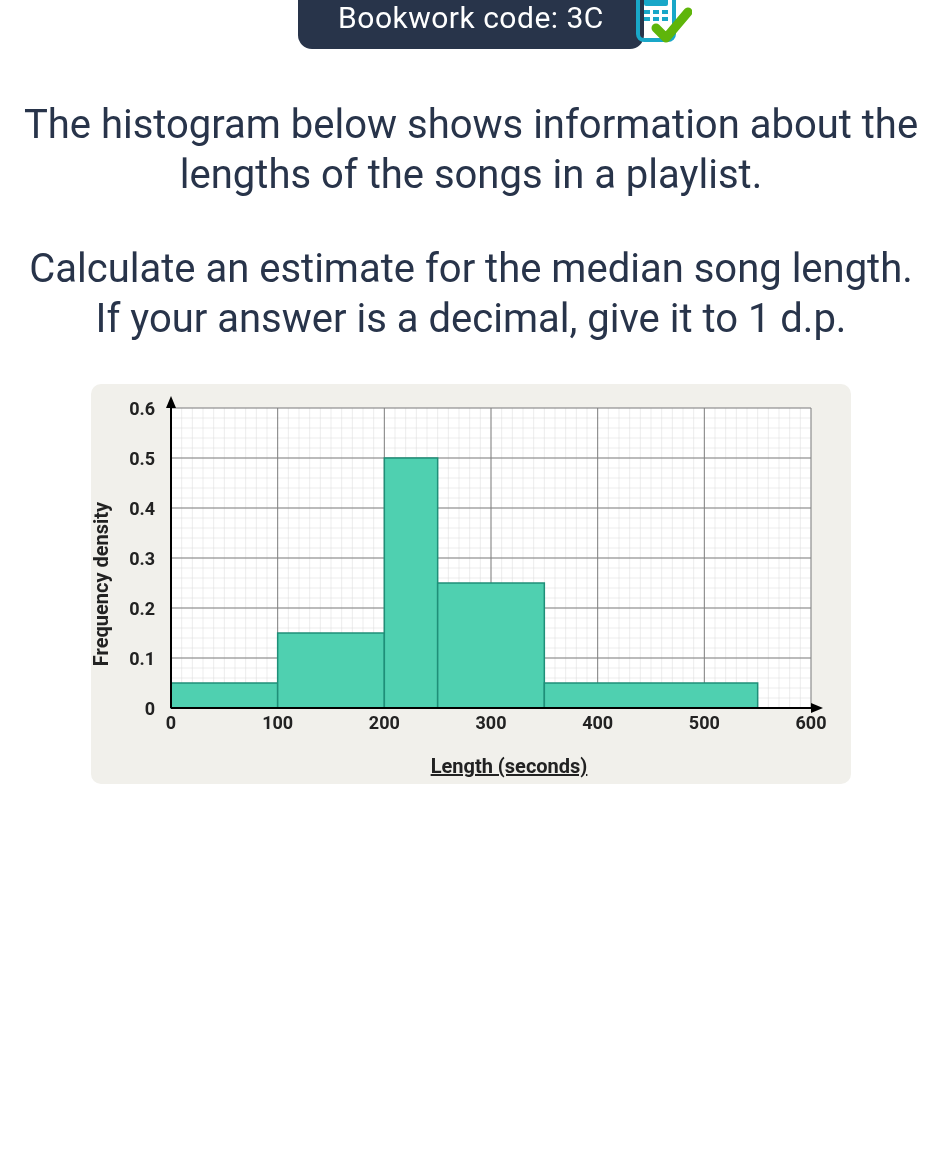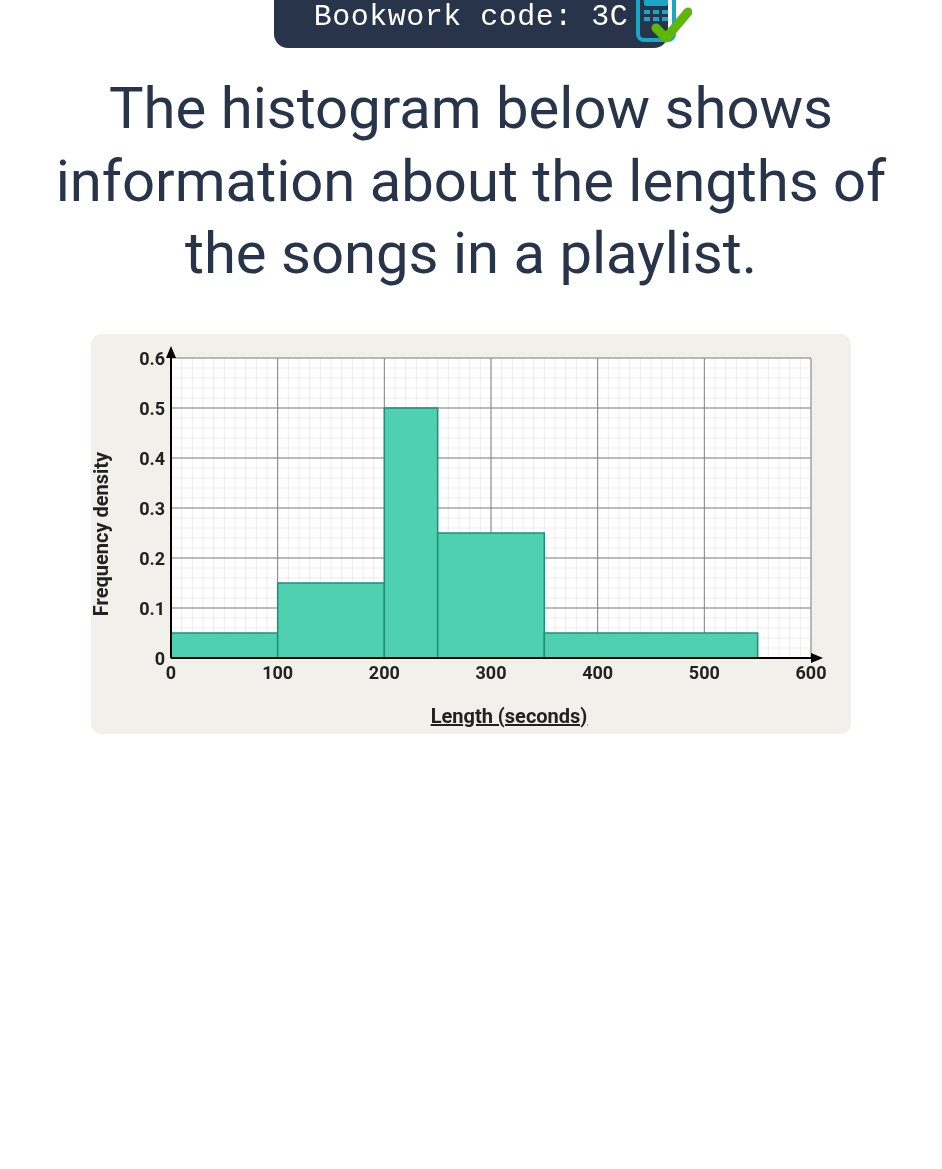--- a/index.html
+++ b/index.html
@@ -14,41 +14,40 @@
     overflow: hidden;
   }
   .header-row {
     display: flex;
     justify-content: center;
     align-items: flex-start;
     gap: 40px;
     padding-top: 0;
     position: relative;
     height: 48px;
-    font-family: Liberation Mono, monospace;
   }
   .bookwork-badge {
     background: #28344a;
     color: #ffffff;
     font-size: 30px;
     font-weight: 400;
     padding: 6px 40px 14px 40px;
     border-radius: 0 0 14px 14px;
     letter-spacing: 0.5px;
     margin-top: -6px;
   }
   .check-icon-wrap {
     position: absolute;
     right: 250px;
     top: -12px;
   }
   .question-text {
-    margin: 24px 10px 0 10px;
+    margin: 52px 10px 0 10px;
     text-align: center;
-    font-size: 58px;
+    font-size: 40px;
     line-height: 1.25;
     color: #28344a;
     font-weight: 400;
   }
   .question-text .para {
     margin: 0 0 44px 0;
   }
   .chart-panel {
     margin: 40px auto 0 auto;
     width: 760px;
@@ -83,21 +82,21 @@
     position: absolute;
     left: 80px;
     top: 24px;
     width: 640px;
     height: 300px;
     background: #ffffff;
   }
   .ytick-label {
     position: absolute;
     right: 100%;
-    margin-right: 6px;
+    margin-right: 16px;
     font-size: 18px;
     font-weight: 700;
     color: #222;
     transform: translateY(-50%);
   }
   .xtick-label {
     position: absolute;
     top: 100%;
     margin-top: 4px;
     font-size: 18px;
@@ -121,20 +120,24 @@
       <rect x="10" y="29" width="6" height="4" fill="#19a7c8"></rect>
       <rect x="19" y="29" width="6" height="4" fill="#19a7c8"></rect>
       <rect x="28" y="29" width="6" height="4" fill="#19a7c8"></rect>
       <path d="M 22 40 L 32 50 L 54 24" fill="none" stroke="#5fb50a" stroke-width="9" stroke-linecap="round" stroke-linejoin="round"></path>
     </svg>
   </div>
 </div>
 
 <div class="question-text">
   <p class="para">The histogram below shows information about the lengths of the songs in a playlist.</p>
+  <p class="para" style="margin-bottom:0">
+    <span>Calculate an estimate for the median song length.</span><br>
+    <span>If your answer is a decimal, give it to 1 d.p.</span>
+  </p>
 </div>
 
 <div class="chart-panel">
   <div class="ylabel">Frequency density</div>
   <div class="xlabel">Length (seconds)</div>
   <div class="plot" id="plot"><svg width="640" height="300" style="overflow: visible;">
         <line x1="0" x2="0" y1="0" y2="300" stroke="#d9d9d9" stroke-width="0.5"></line>
         <line x1="10.666666666666666" x2="10.666666666666666" y1="0" y2="300" stroke="#d9d9d9" stroke-width="0.5"></line>
         <line x1="21.333333333333332" x2="21.333333333333332" y1="0" y2="300" stroke="#d9d9d9" stroke-width="0.5"></line>
         <line x1="32" x2="32" y1="0" y2="300" stroke="#d9d9d9" stroke-width="0.5"></line>

